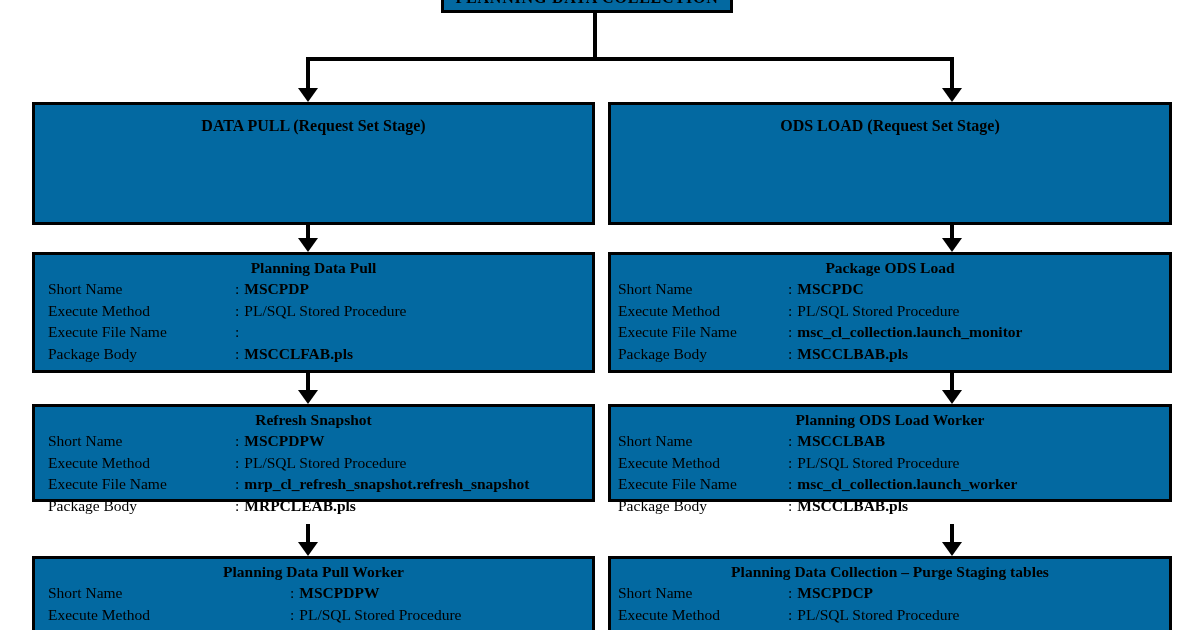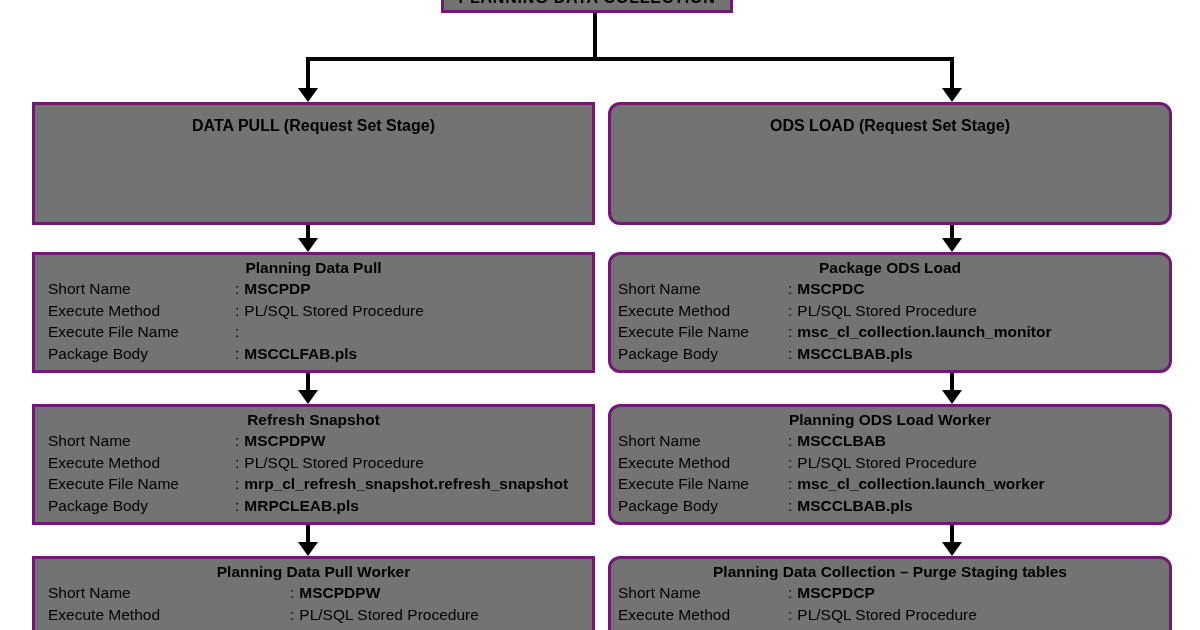--- a/index.html
+++ b/index.html
@@ -1,25 +1,25 @@
 <!DOCTYPE html>
 <html><head>
 <meta charset="utf-8">
 <style>
   html,body{margin:0;padding:0;background:#ffffff;}
   #stage-canvas{
     position:relative;width:1200px;height:630px;overflow:hidden;background:#ffffff;
     font-family:"Liberation Sans","DejaVu Sans",sans-serif;color:#000000;
   }
-  .box{position:absolute;background:#737373;border:3px solid #701a75;box-sizing:border-box;}
+  .box{position:absolute;background:#0369a1;border:3px solid #000000;box-sizing:border-box;font-family:Liberation Serif, serif;}
   .cl{left:32px;width:563px;}
-  .cr{left:608px;width:564px;border-radius:12px;}
+  .cr{left:608px;width:564px;}
   .stage-box{top:102px;height:123px;}
   .step1{top:252px;height:121px;}
-  .step2{top:404px;height:121px;}
+  .step2{top:404px;height:98px;}
   .step3{top:556px;height:124px;}
   .root-box{left:441px;top:-17px;width:292px;height:30px;display:flex;align-items:center;justify-content:center;}
   .root-title{font-weight:bold;font-size:16px;letter-spacing:0.8px;white-space:nowrap;}
   .stage-title{margin-top:12px;text-align:center;font-weight:bold;font-size:16px;}
   .step-title{margin-top:2px;line-height:21px;text-align:center;font-weight:bold;font-size:15.5px;white-space:nowrap;}
   .row{display:flex;line-height:21.5px;font-size:15.5px;white-space:nowrap;}
   .cl .row{padding-left:13px;}
   .cr .row{padding-left:7px;}
   .lbl{display:inline-block;width:187px;}
   .cr .lbl{width:170px;}

